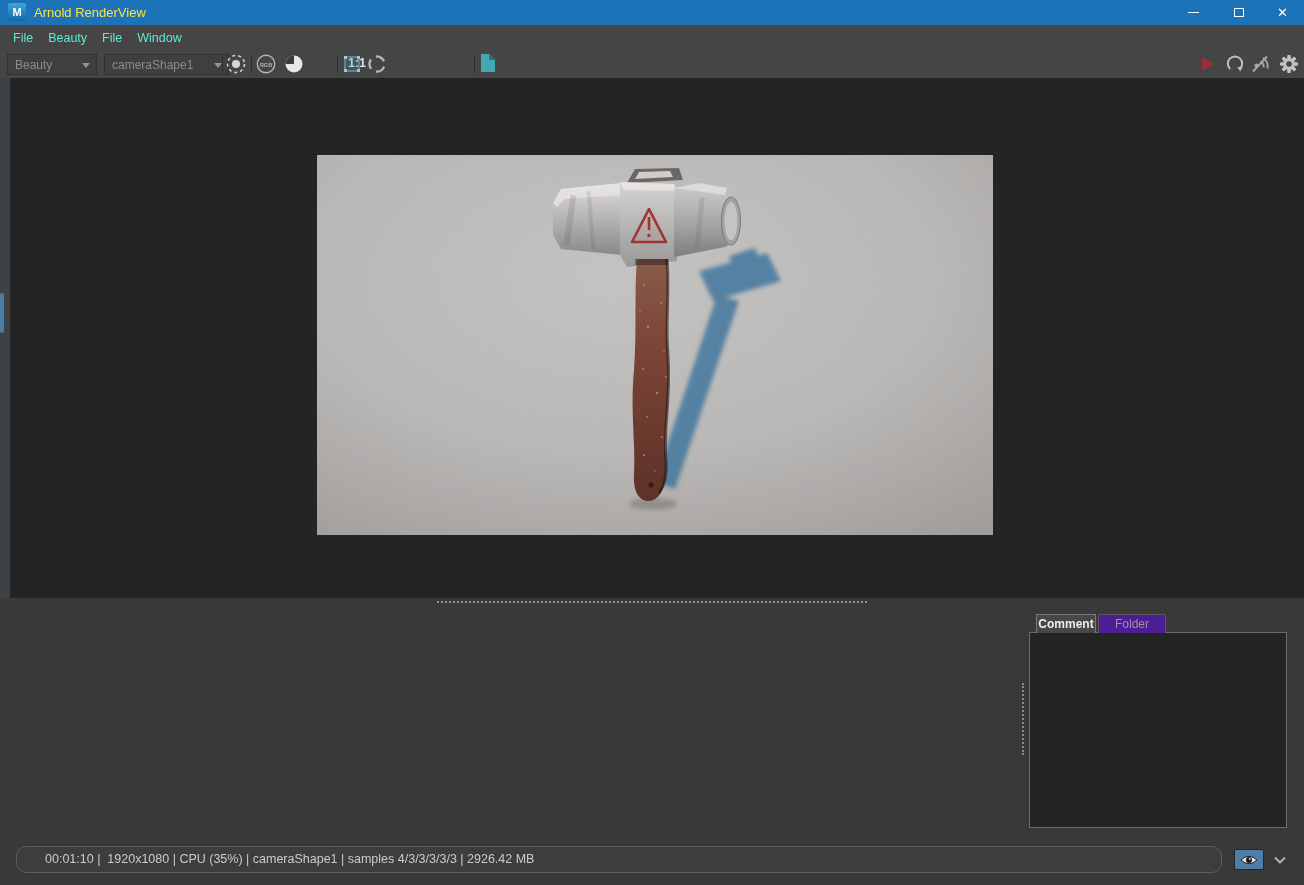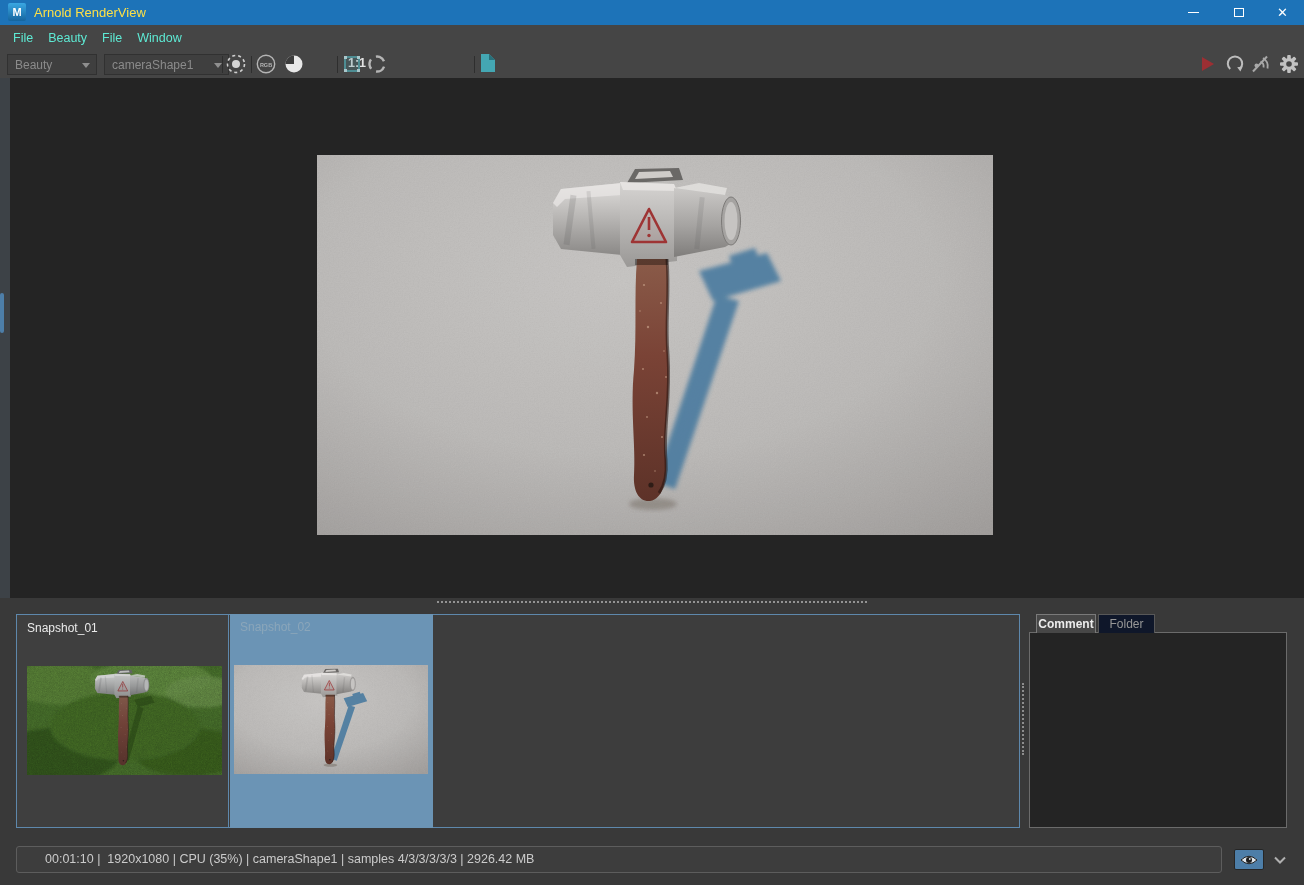--- a/index.html
+++ b/index.html
@@ -76,28 +76,28 @@
   .tile-2 .snap-label { color:#8ba6ba; }
   .snap-thumb { position:absolute; top:51px; height:109px; }
   .tile-1 .snap-thumb { left:10px; width:195px; }
   .tile-2 .snap-thumb { left:4px; width:194px; }
 
   .comment-panel { position:absolute; left:1028px; top:16px; width:261px; height:215px; }
   .tab { position:absolute; top:0; height:19px; font-size:12px; display:flex;
     align-items:center; justify-content:center; z-index:2; }
   .tab-comment { left:8px; width:60px; background:#474747; border:1px solid #7a7a7a;
     border-bottom:none; color:#ececec; font-weight:bold; }
-  .tab-folder { left:70px; width:57px; background:#0f172a; border:1px solid #585858;
+  .tab-folder { left:70px; width:68px; background:#4c1d95; border:1px solid #585858;
     border-bottom:none; color:#979797; }
   .comment-box { position:absolute; left:1px; top:18px; width:258px; height:196px;
     background:#242424; border:1px solid #6b6b6b; resize:none; outline:none;
     color:#ddd; font-family:"Liberation Sans",sans-serif; }
 
   .status-field { position:absolute; left:16px; top:248px; width:1206px; height:27px;
-    background:#3d3d3d; border:1px solid #5d5d5d; border-radius:3px; color:#cbcbcb;
+    background:#3d3d3d; border:1px solid #5d5d5d; border-radius:10px; color:#cbcbcb;
     font-size:12.5px; line-height:25px; padding-left:28px; white-space:pre; }
   .eye-btn { position:absolute; left:1234px; top:251px; width:30px; height:21px;
     background:#4d7ea8; border:1px solid #262626; border-radius:2px; display:flex;
     align-items:center; justify-content:center; }
   .chev-btn { position:absolute; left:1267px; top:251px; width:26px; height:21px;
     display:flex; align-items:center; justify-content:center; }
 </style>
 </head>
 <body>
 
@@ -347,34 +347,20 @@
     </div>
     <svg class="render-img" viewBox="0 0 676 380">
       <use href="#scene-main"></use>
     </svg>
   </div>
 
   <div class="lower">
     <div class="h-dots"></div>
     <div class="v-dots"></div>
 
-    <div class="snap-panel">
-      <div class="snap-tile tile-1">
-        <div class="snap-label">Snapshot_01</div>
-        <svg class="snap-thumb" viewBox="0 0 676 380" preserveAspectRatio="none">
-          <use href="#scene-grass"></use>
-        </svg>
-      </div>
-      <div class="snap-tile tile-2">
-        <div class="snap-label">Snapshot_02</div>
-        <svg class="snap-thumb" viewBox="0 0 676 380" preserveAspectRatio="none">
-          <use href="#scene-main"></use>
-        </svg>
-      </div>
-    </div>
 
     <div class="comment-panel">
       <div class="tab tab-comment">Comment</div>
       <div class="tab tab-folder">Folder</div>
       <textarea class="comment-box" style=""></textarea>
     </div>
 
     <div class="status-field">00:01:10 |  1920x1080 | CPU (35%) | cameraShape1 | samples 4/3/3/3/3/3 | 2926.42 MB</div>
 
     <div class="eye-btn">

